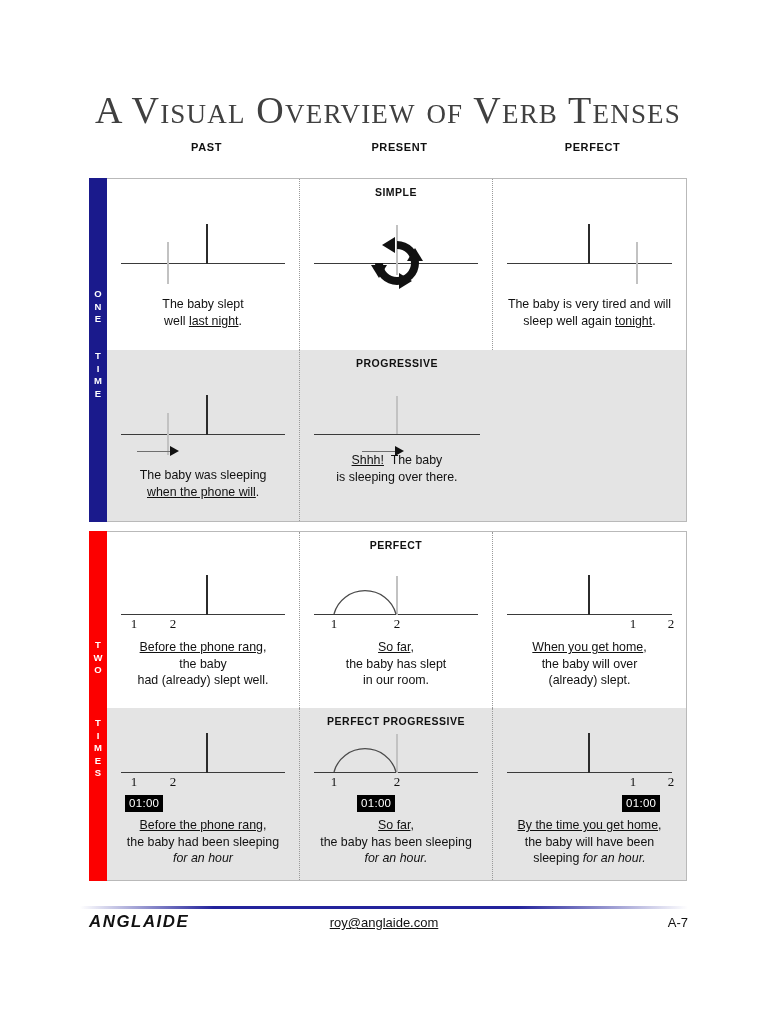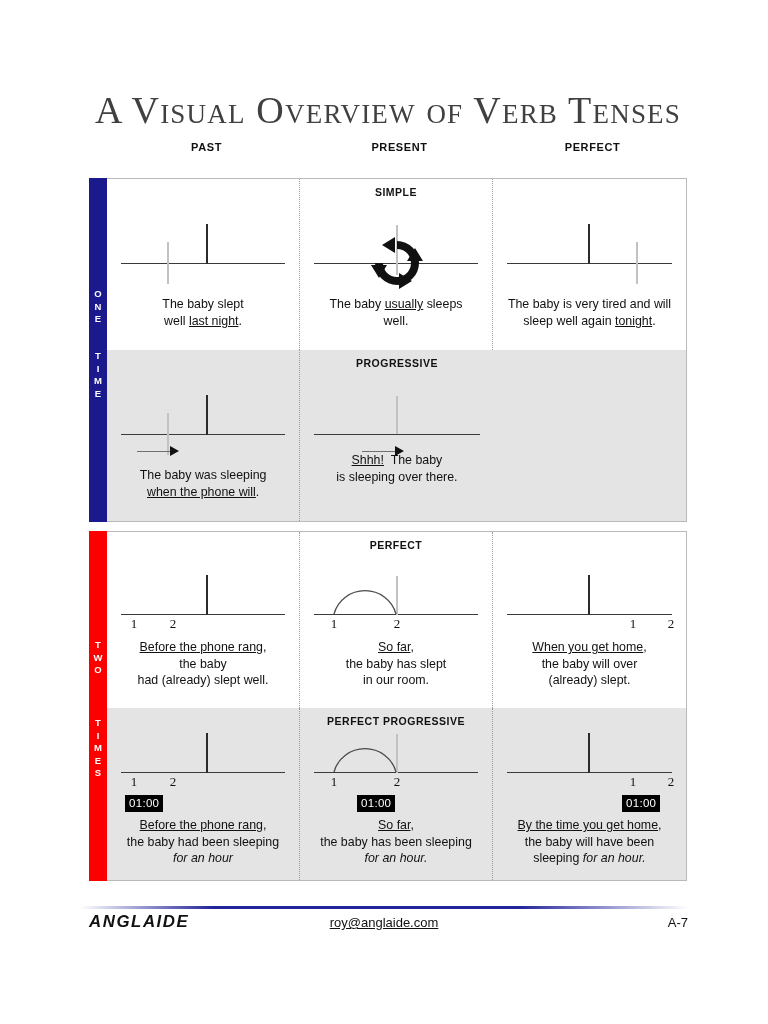--- a/index.html
+++ b/index.html
@@ -170,21 +170,20 @@
                 <path d="M28 6 A22 22 0 0 1 50 28 L42 28 A14 14 0 0 0 28 14 Z"></path>
                 <path d="M50 28 A22 22 0 0 1 28 50 L28 42 A14 14 0 0 0 42 28 Z"></path>
                 <path d="M28 50 A22 22 0 0 1 6 28 L14 28 A14 14 0 0 0 28 42 Z"></path>
                 <polygon points="26,2 26,18 13,10"></polygon>
                 <polygon points="54,26 38,26 46,13"></polygon>
                 <polygon points="30,54 30,38 43,46"></polygon>
                 <polygon points="2,30 18,30 10,43"></polygon>
               </g>
             </svg>
           </div>
-          <div class="sent" style="top:117px;">The baby <u>usually</u> <b>sleeps</b><br>well.</div>
         </div>
 
         <div class="cell">
           <div class="tl">
             <div class="axis" style="top:84px;"></div>
             <div class="tick" style="left:95px;top:45px;height:40px;"></div>
             <div class="tick gray" style="left:143px;top:63px;height:42px;"></div>
           </div>
           <div class="sent" style="top:117px;">The baby is very tired and <b>will<br>sleep</b> well again <u>tonight</u>.</div>
         </div>

